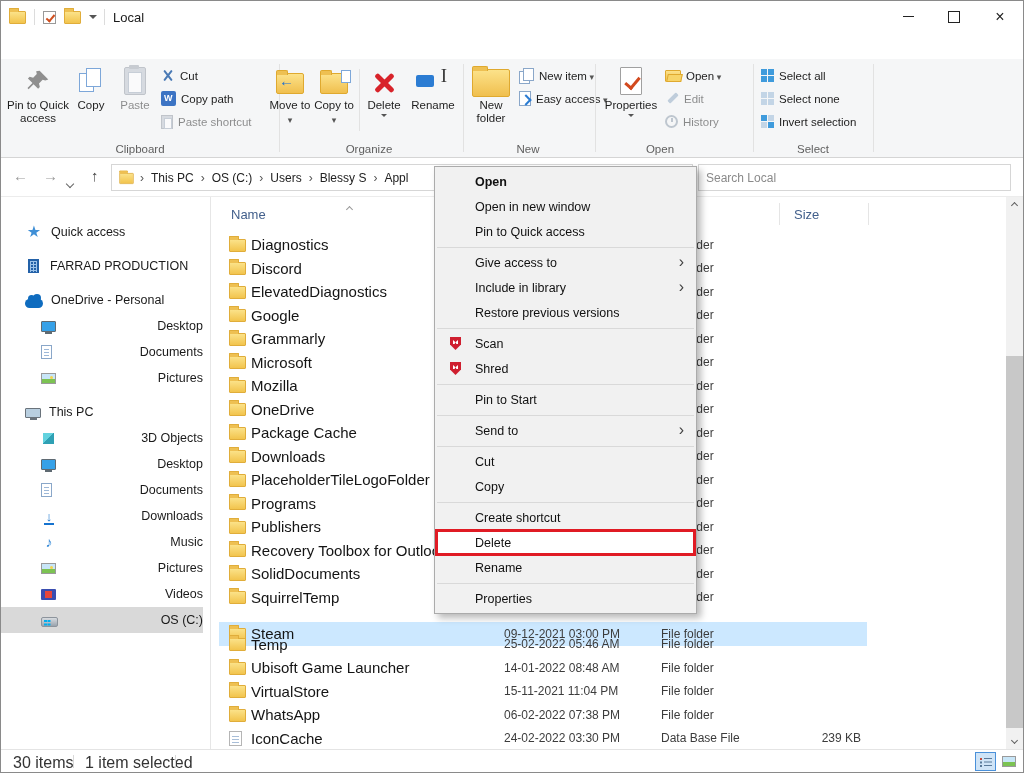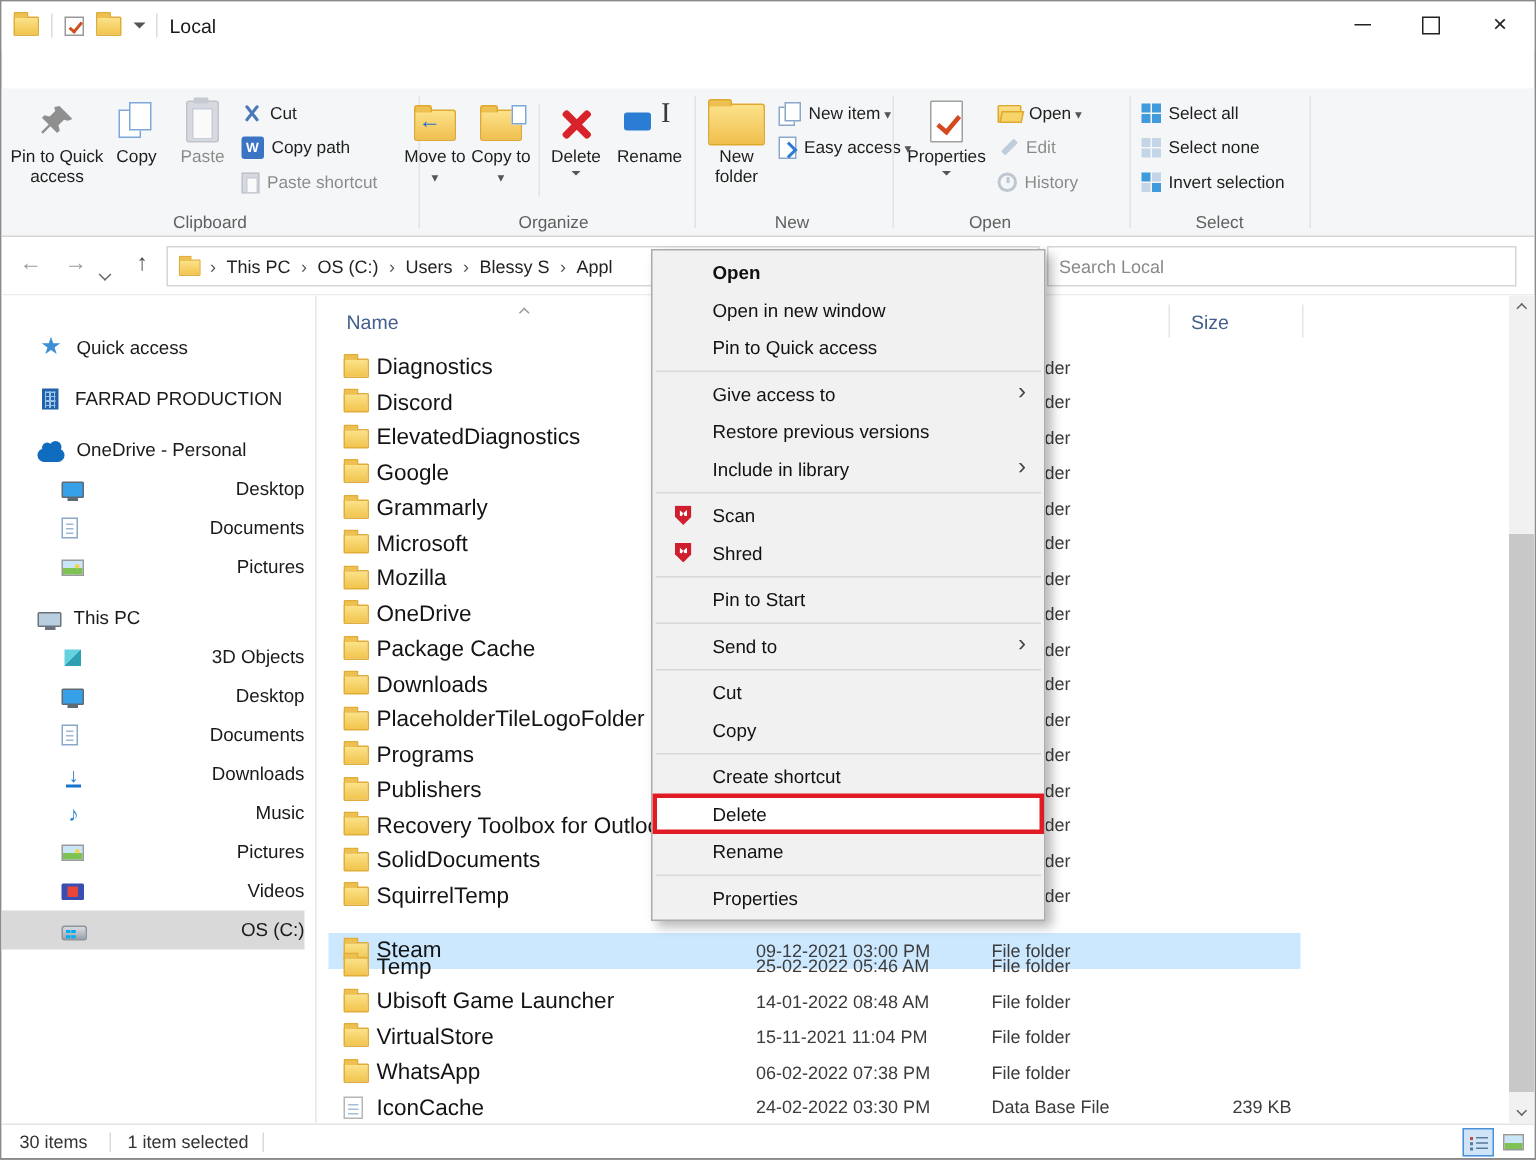--- a/index.html
+++ b/index.html
@@ -170,21 +170,21 @@
   
   .context-menu{position:absolute;left:433px;top:165px;width:263px;background:#f1f1f1;border:1px solid #ababab;box-shadow:4px 4px 7px rgba(0,0,0,.28);z-index:30;padding:2px 0;}
   .menu-item{position:relative;height:25px;display:flex;align-items:center;padding:0 12px 0 40px;font-size:12.5px;color:#111;}
   .menu-item.bold{font-weight:bold;}
   .menu-item .ic-shield{position:absolute;left:15px;}
   .menu-item.has-sub::after{content:"›";position:absolute;right:12px;top:3px;font-size:16px;color:#444;}
   .menu-sep{height:1px;background:#d9d9d9;margin:2.5px 2px;}
   .menu-item.delete-hl{background:#fff;border:3px solid #e01b24;height:27px;margin:-1px 0;padding-left:37px;z-index:2;}
 
   
-  .statusbar{position:absolute;left:0;right:0;bottom:0;height:23px;background:#fff;border-top:1px solid #e4e4e4;font-size:12px;color:#333;}
+  .statusbar{position:absolute;left:0;right:0;bottom:0;height:23px;background:#fff;border-top:1px solid #e4e4e4;font-size:16px;color:#333;}
   .st-text{position:absolute;top:4px;}
   .st-sep{position:absolute;top:5px;width:1px;height:13px;background:#d9d9d9;}
   .view-btn{position:absolute;top:2px;width:21px;height:19px;border:1px solid transparent;display:flex;align-items:center;justify-content:center;}
   .view-btn.active{background:#cfe4f7;border-color:#4a90d9;}
   .vb-details{width:12px;height:10px;position:relative;}
   .vb-details::before{content:"";position:absolute;left:4px;top:1px;width:8px;height:1.5px;background:#5a7a9a;box-shadow:0 3.5px 0 #5a7a9a,0 7px 0 #5a7a9a;}
   .vb-details::after{content:"";position:absolute;left:0;top:1px;width:2px;height:2px;background:#c04b3a;box-shadow:0 3.5px 0 #5a7a9a,0 7px 0 #5a7a9a;}
   .vb-thumb{width:14px;height:11px;border:1px solid #9a9a9a;background:linear-gradient(#c8e6f8 55%,#7cc353 55%);}
 </style>
 </head>
@@ -604,25 +604,25 @@
       <div class="menu-item">
         <span>Open in new window</span>
       </div>
       <div class="menu-item">
         <span>Pin to Quick access</span>
       </div>
       <div class="menu-sep"></div>
       <div class="menu-item has-sub">
         <span>Give access to</span>
       </div>
-      <div class="menu-item">
-        <span>Restore previous versions</span>
-      </div>
       <div class="menu-item has-sub">
         <span>Include in library</span>
+      </div>
+      <div class="menu-item">
+        <span>Restore previous versions</span>
       </div>
       <div class="menu-sep"></div>
       <div class="menu-item">
         <span class="ic ic-shield"></span>
         <span>Scan</span>
       </div>
       <div class="menu-item">
         <span class="ic ic-shield"></span>
         <span>Shred</span>
       </div>

